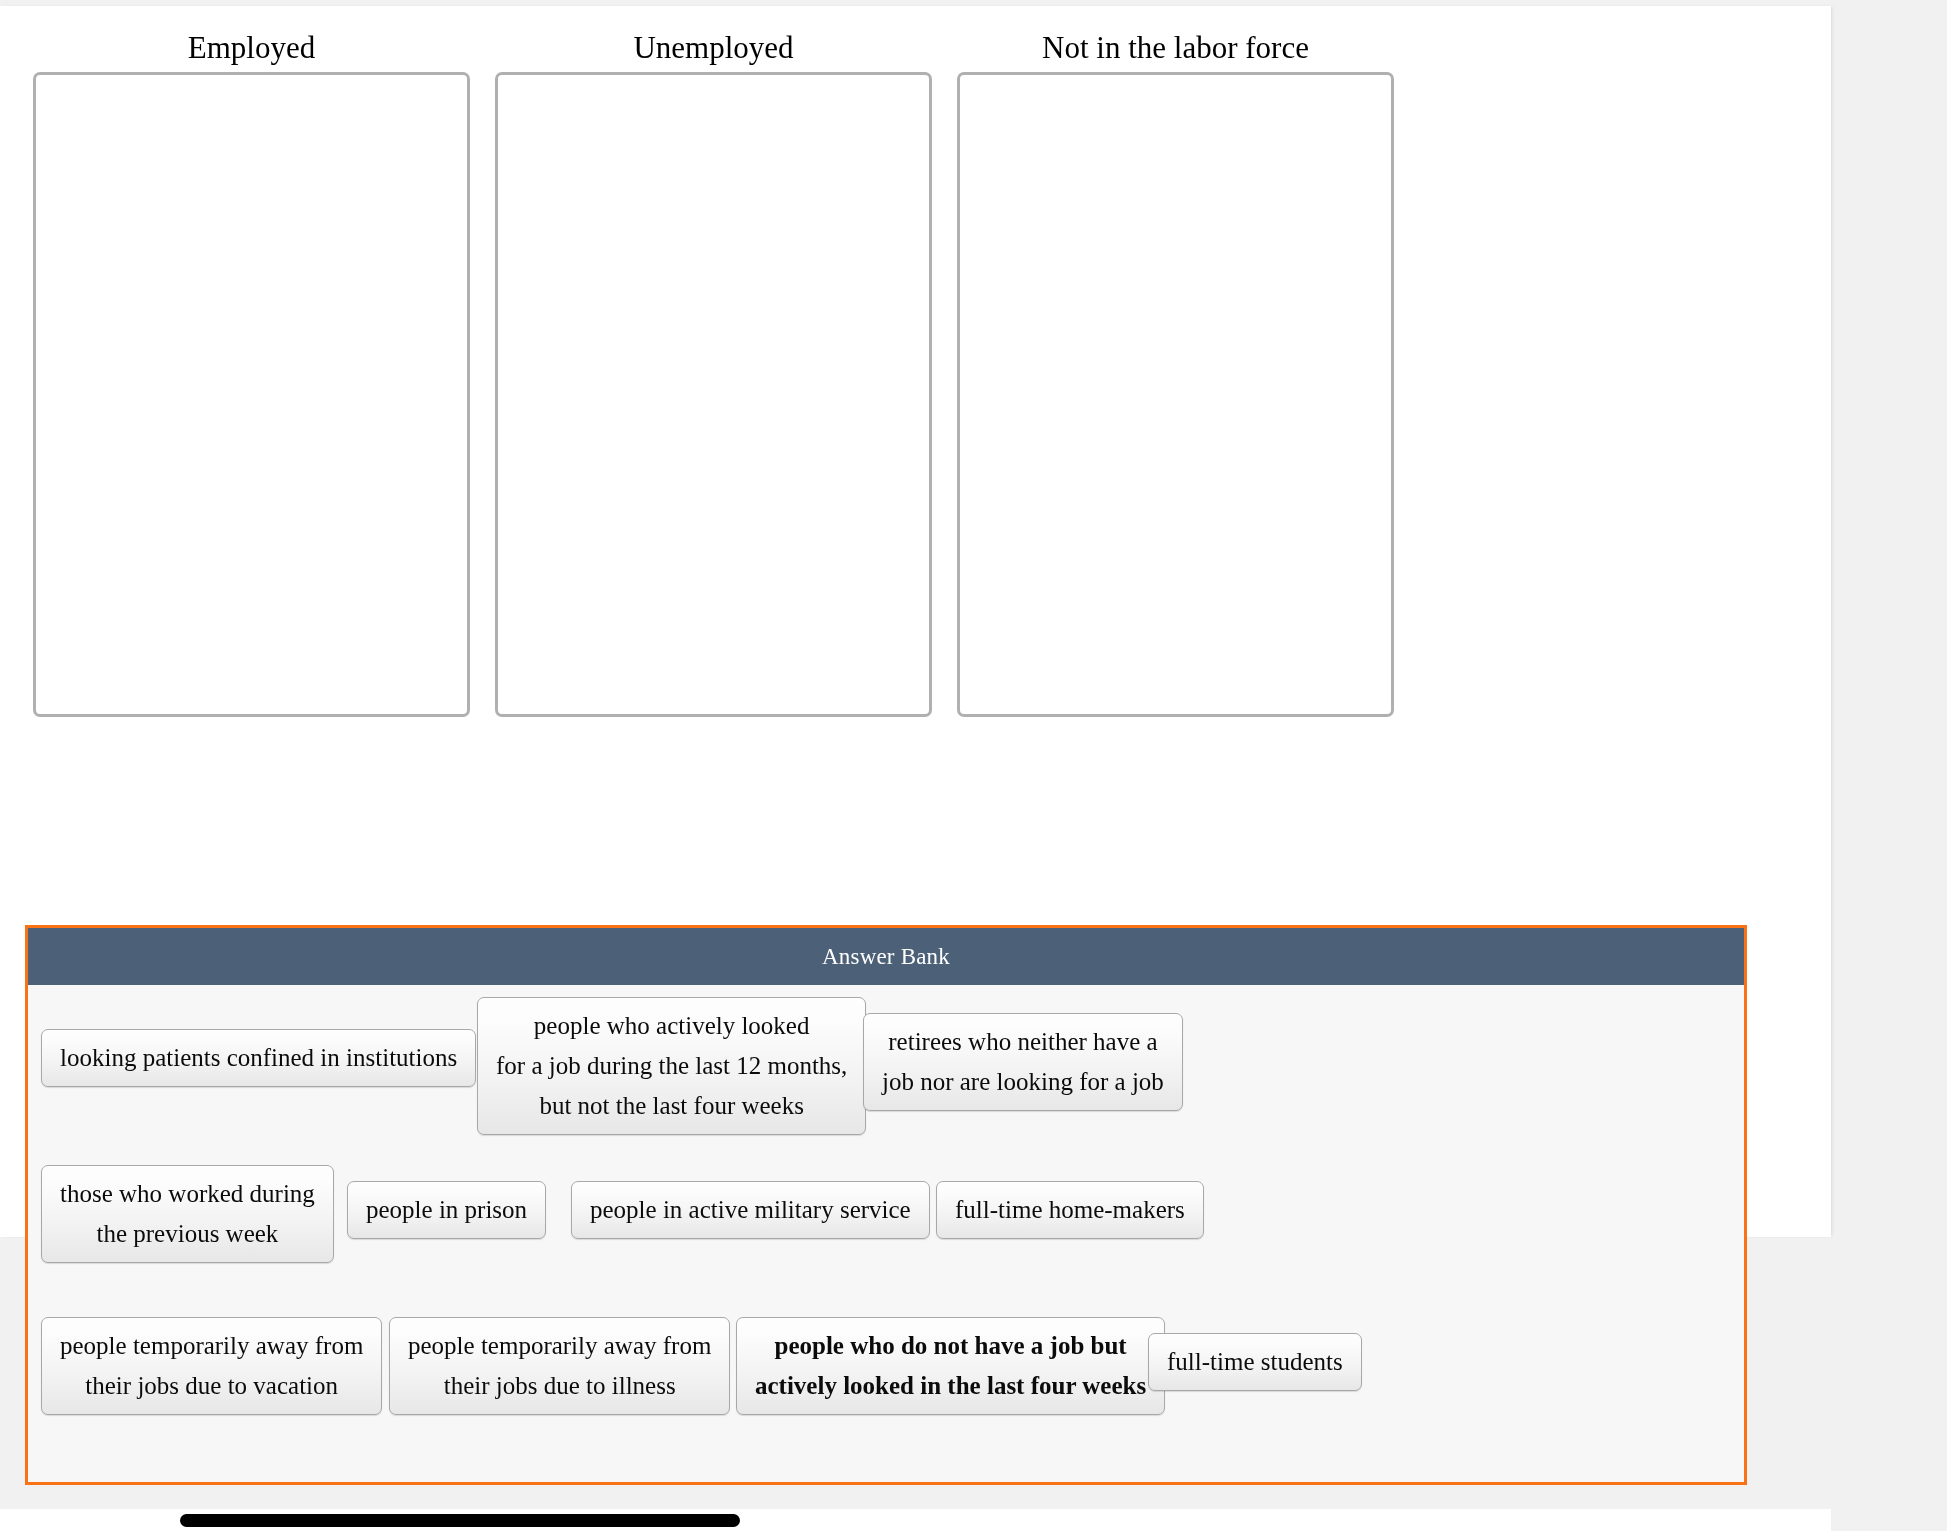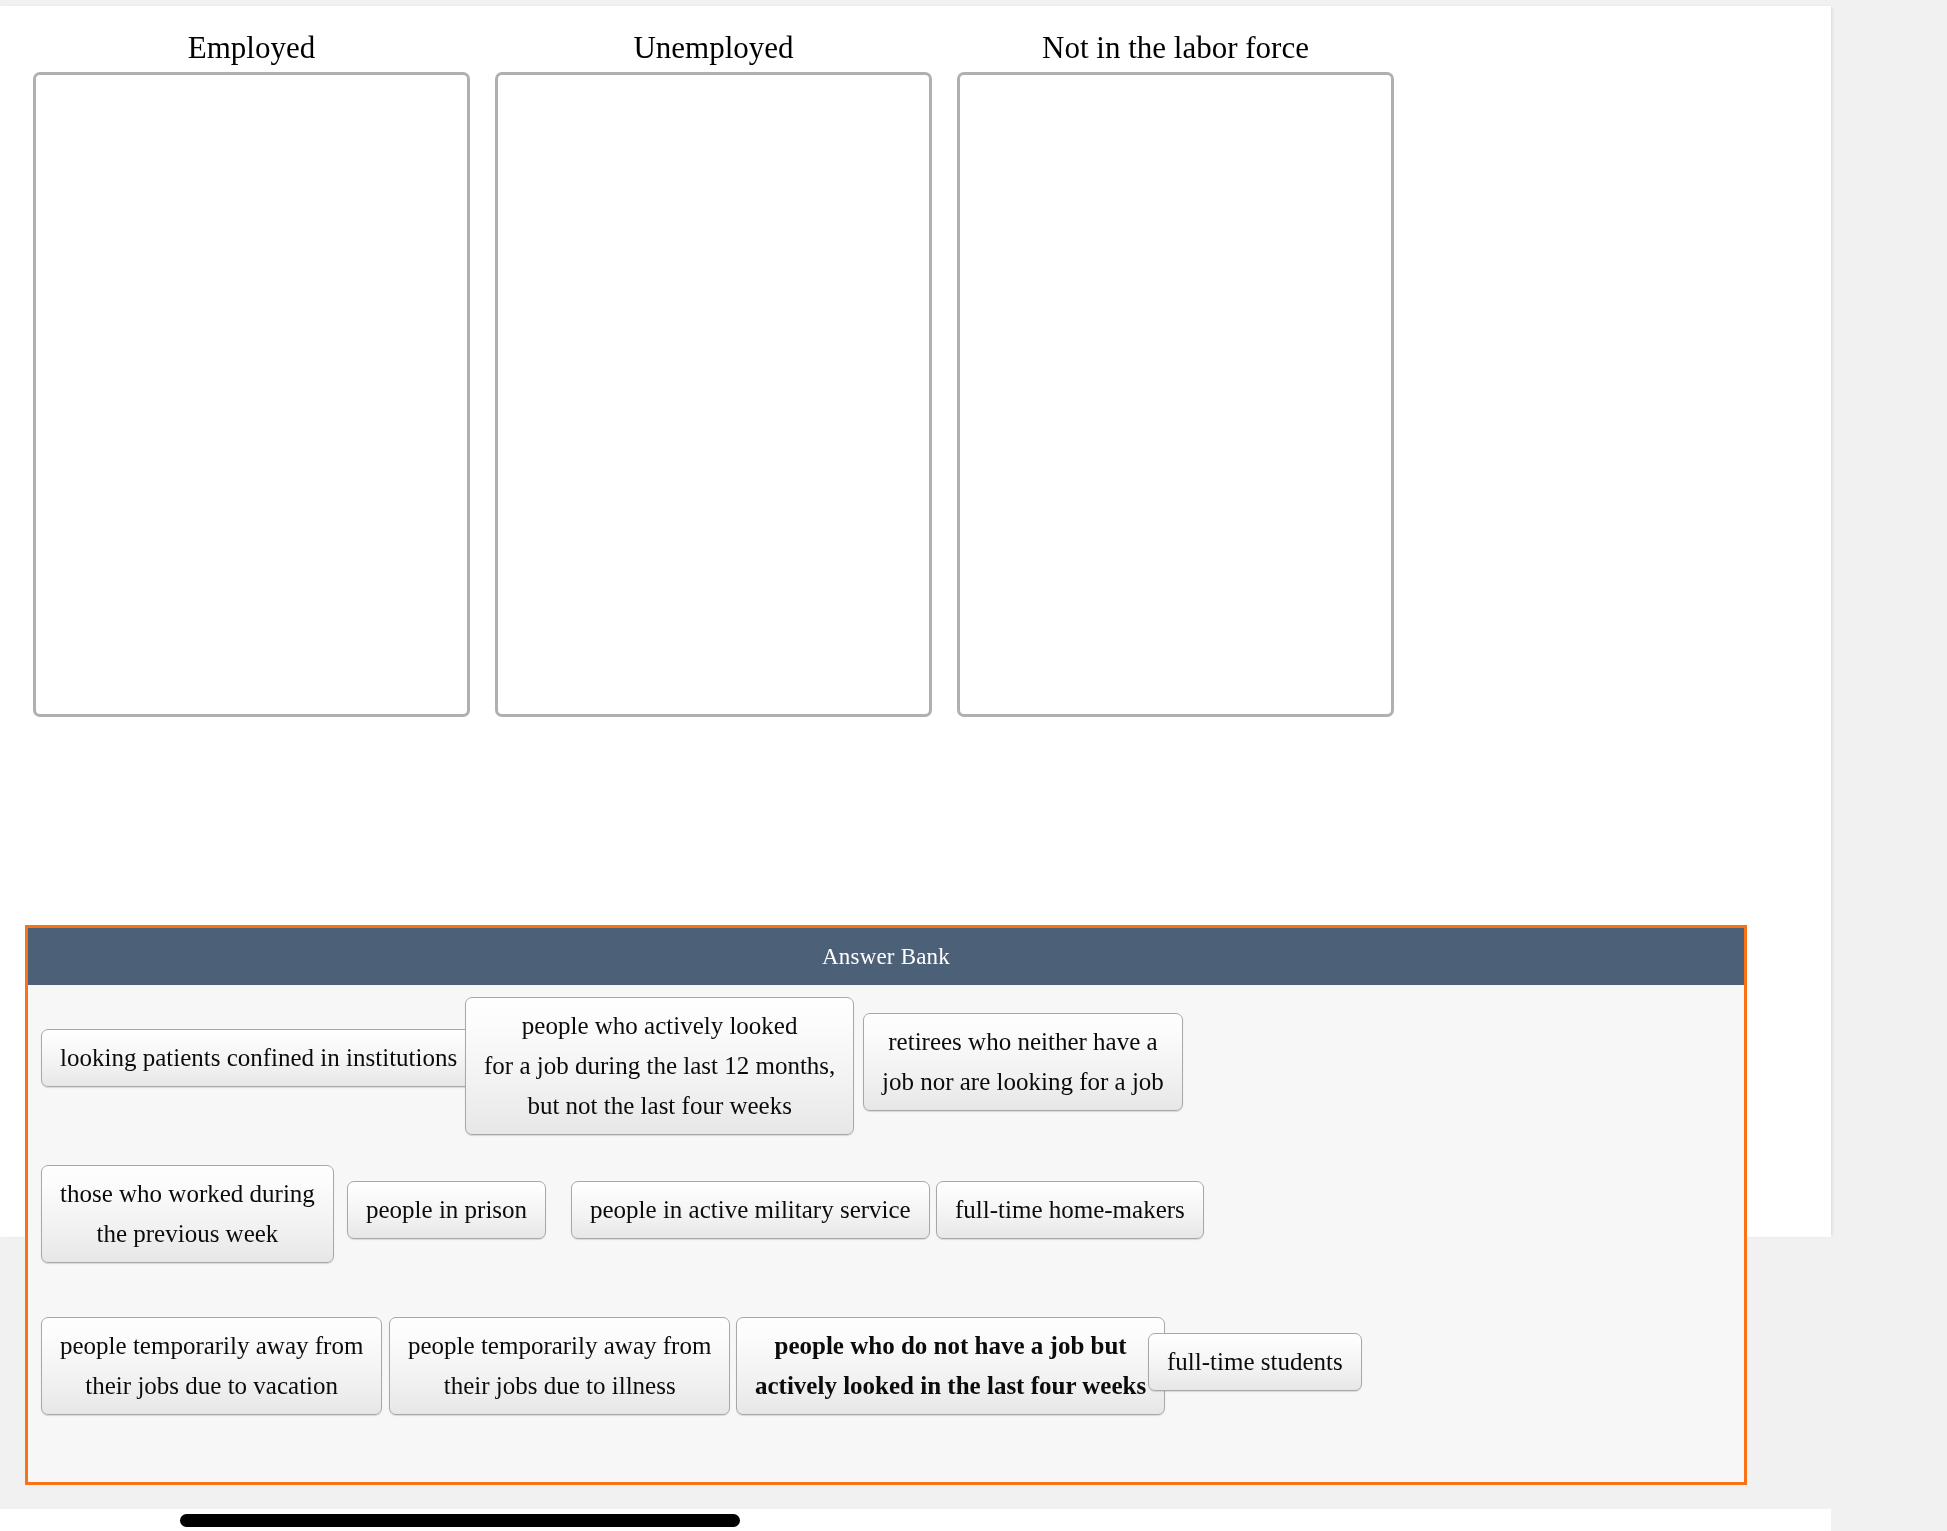--- a/index.html
+++ b/index.html
@@ -123,21 +123,21 @@
     line-height: 40px;
     text-align: center;
     padding: 8px 18px;
     white-space: pre-line;
     cursor: move;
     position: absolute;
   }
 
   
   #tile-mental    { left: 13px;  top: 32px;  }
-  #tile-looked12  { left: 437px; top: 0px;   }
+  #tile-looked12  { left: 449px; top: 0px;   }
   #tile-retirees  { left: 835px; top: 16px;  }
   
   #tile-worked    { left: 13px;  top: 12px;  }
   #tile-prison    { left: 319px; top: 28px; text-align: center;  }
   #tile-military  { left: 543px; top: 28px;  }
   #tile-homemaker { left: 908px; top: 28px;  }
   
   #tile-vacation  { left: 13px;  top: 12px;  }
   #tile-illness   { left: 361px; top: 12px;  }
   #tile-nojob     { left: 708px; top: 12px; font-weight: bold;  }

